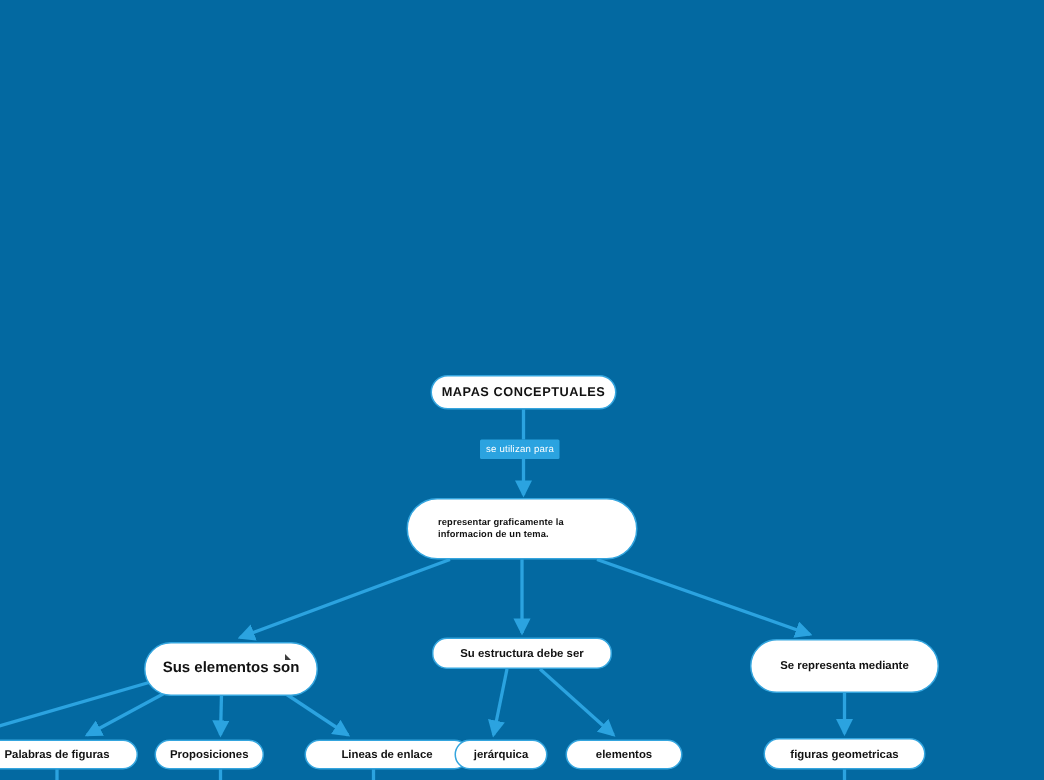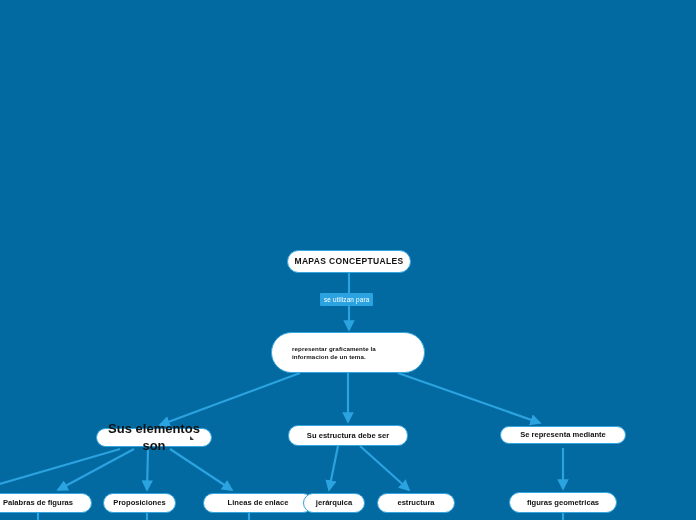--- a/index.html
+++ b/index.html
@@ -58,32 +58,32 @@
     letter-spacing: 0.1px;
   }
   .n-central .node-label {
     text-align: left;
     padding-left: 20px;
     width: 100%;
   }
   
   .n-elementos {
     left: 96px; top: 428px;
-    width: 116px; height: 19px;
-    font-size: 13px;
+    width: 116px; height: 36px;
+    font-size: 10px;
   }
   .n-estructura {
     left: 288px; top: 425px;
     width: 120px; height: 21px;
     font-size: 7.6px;
     border-radius: 10px;
   }
   .n-representa {
     left: 500px; top: 426px;
-    width: 126px; height: 18px;
+    width: 126px; height: 36px;
     font-size: 7.6px;
   }
   
   .n-palabras {
     left: -16px; top: 493px;
     width: 108px; height: 20px;
     font-size: 7.6px;
   }
   .n-proposiciones {
     left: 103px; top: 493px;
@@ -214,20 +214,20 @@
 
   <div class="node n-lineas">
     <span class="node-label">Lineas de enlace</span>
   </div>
 
   <div class="node n-jerarquica">
     <span class="node-label">jerárquica</span>
   </div>
 
   <div class="node n-organizada">
-    <span class="node-label">estructura</span>
+    <span class="node-label">elementos</span>
   </div>
 
   <div class="node n-figuras">
     <span class="node-label">figuras geometricas</span>
   </div>
 
 </div>
 
 </body></html>

